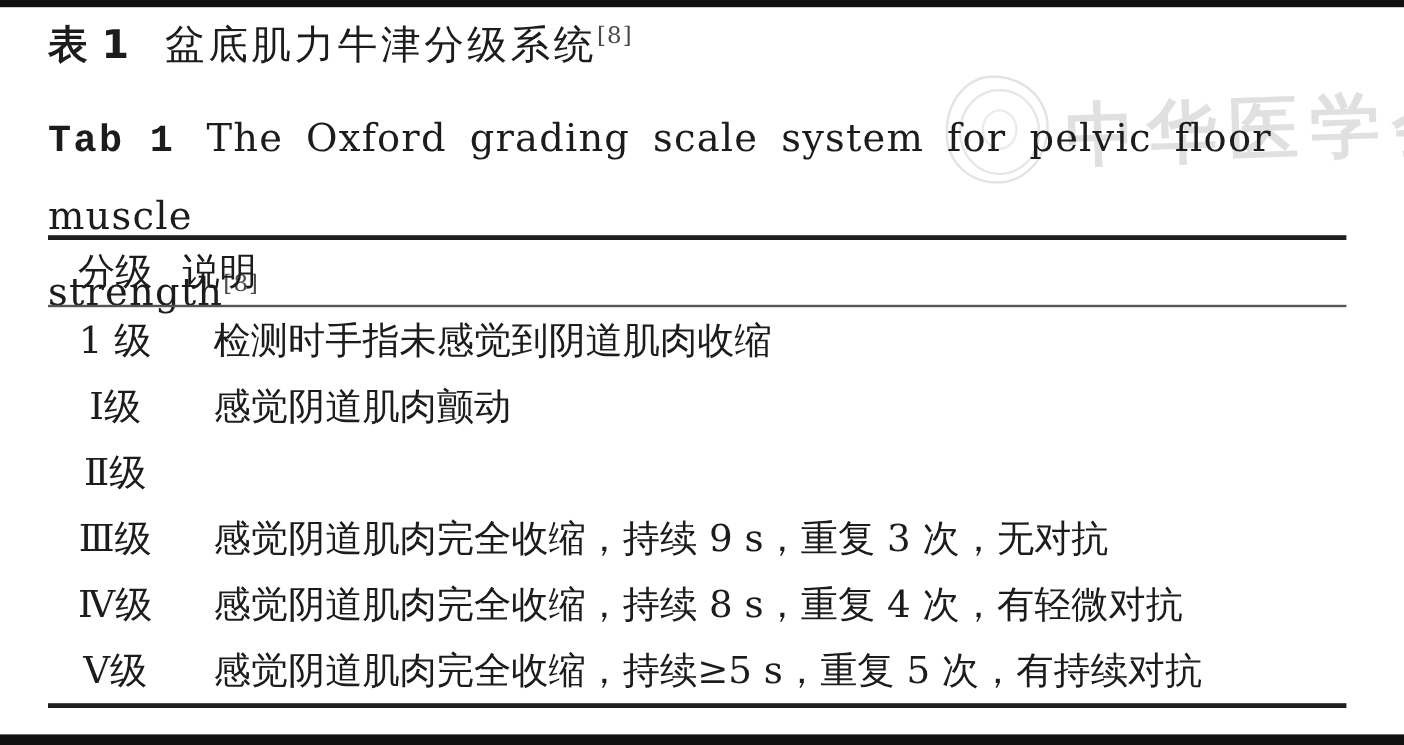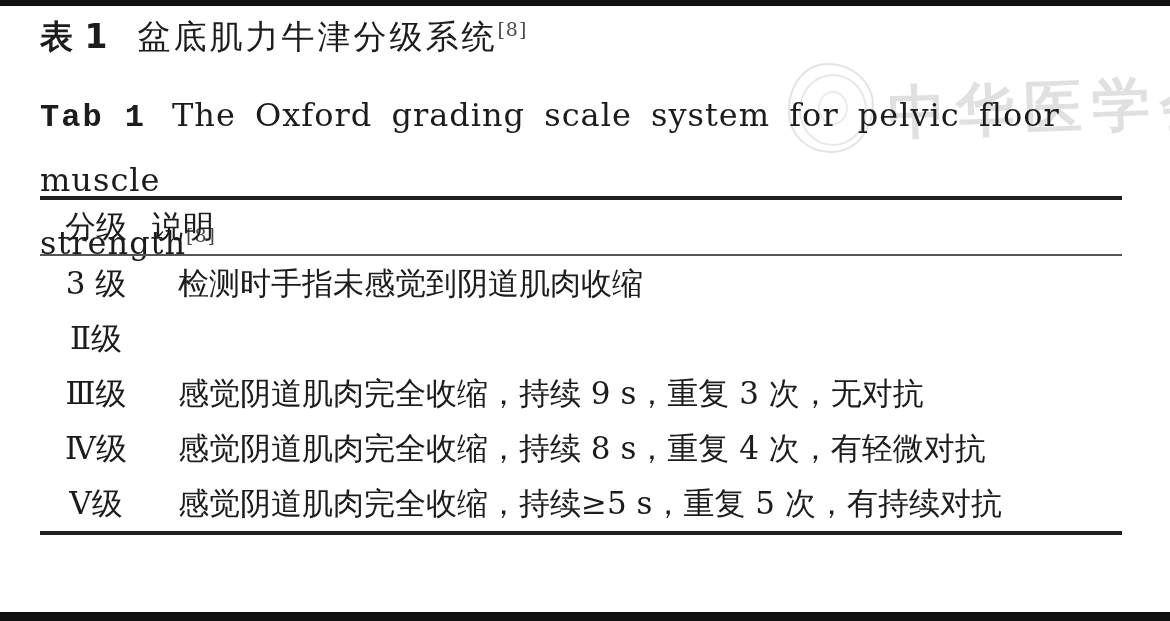--- a/index.html
+++ b/index.html
@@ -104,22 +104,26 @@
     <div class="rule-thick"></div>
 
     <div class="t-row header">
       <div class="cell-grade">分级</div>
       <div class="cell-desc">说明</div>
     </div>
 
     <div class="rule-thin"></div>
 
     <div class="t-row">
-      <div class="cell-grade">3 级</div>
+      <div class="cell-grade">1 级</div>
       <div class="cell-desc">检测时手指未感觉到阴道肌肉收缩</div>
+    </div>
+    <div class="t-row">
+      <div class="cell-grade">Ⅰ级</div>
+      <div class="cell-desc">感觉阴道肌肉颤动</div>
     </div>
     <div class="t-row">
       <div class="cell-grade">Ⅱ级</div>
     </div>
     <div class="t-row">
       <div class="cell-grade">Ⅲ级</div>
       <div class="cell-desc">感觉阴道肌肉完全收缩，持续 9 s，重复 3 次，无对抗</div>
     </div>
     <div class="t-row">
       <div class="cell-grade">Ⅳ级</div>

